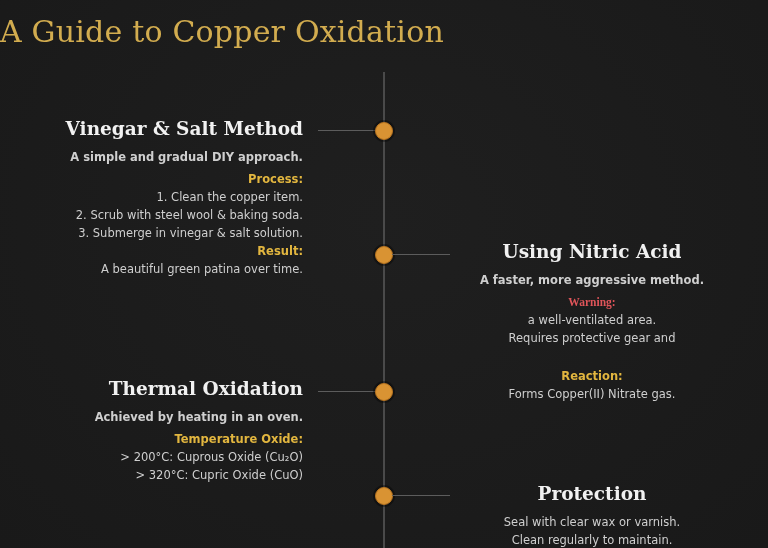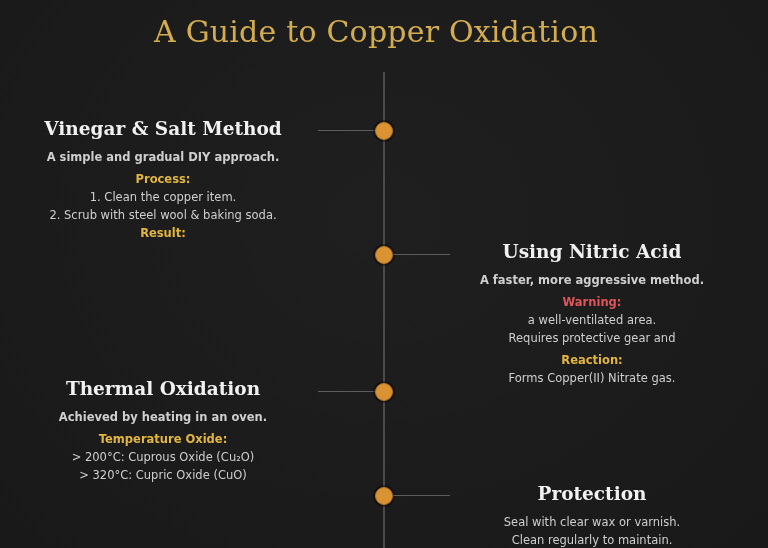--- a/index.html
+++ b/index.html
@@ -4,73 +4,75 @@
 <style>
   html, body { margin:0; padding:0; }
   body {
     width:768px; height:548px; overflow:hidden; position:relative;
     background:#1b1b1b;
     background-image: radial-gradient(ellipse at 50% 40%, #1f1f1f 0%, #191919 100%);
     font-family: "DejaVu Sans", sans-serif;
     color:#d6d6d6;
   }
   .title {
-    position:absolute; left:0; right:16px; top:14px; text-align:center;
+    position:absolute; left:0; right:16px; top:14px; 
     font-family:"DejaVu Serif", serif; font-size:30px; color:#d2ac4f;
     letter-spacing:0.2px;
   }
   .vline {
     position:absolute; left:383px; top:72px; width:2px; height:476px;
     background:#4a4a4a;
   }
   .dot {
     position:absolute; width:16px; height:16px; border-radius:50%;
     background:#d99333; border:1px solid #b87420;
     box-shadow:0 0 0 2px rgba(0,0,0,0.35);
   }
   .conn { position:absolute; height:1px; background:#5c5c5c; }
   .block { position:absolute; font-size:11.5px; line-height:18px; }
-  .block.left { text-align:center; }
+  .block.left { text-align:right; }
   .block.right { text-align:center; }
   .heading {
     font-family:"DejaVu Serif", serif; font-size:18.5px; color:#f1f1f1;
     font-weight:bold; line-height:26px; margin-bottom:6px;
   }
   .desc { color:#cfcfcf; margin-bottom:4px;font-weight:bold; }
   .label { color:#e2b63f; font-weight:bold; }
-  .label.warn { color:#e0555a; }
+  .label.warn { color:#e0555a;font-family:Liberation Serif, serif; }
   .line { color:#cfcfcf; }
 </style>
 </head>
 <body>
 
 <div class="title">A Guide to Copper Oxidation</div>
 
 <div class="vline"></div>
 
 <div class="conn" style="left:318px; top:130px; width:58px;"></div>
 <div class="dot" style="left:375px; top:122px;"></div>
 <div class="block left" style="right:465px; top:116px; width:280px;">
   <div class="heading">Vinegar &amp; Salt Method</div>
   <div class="desc">A simple and gradual DIY approach.</div>
   <div class="label">Process:</div>
   <div class="line">1. Clean the copper item.</div>
   <div class="line">2. Scrub with steel wool &amp; baking soda.</div>
+  <div class="line">3. Submerge in vinegar &amp; salt solution.</div>
   <div class="label">Result:</div>
+  <div class="line">A beautiful green patina over time.</div>
 </div>
 
 <div class="dot" style="left:375px; top:246px;"></div>
 <div class="conn" style="left:392px; top:254px; width:58px;"></div>
 <div class="block right" style="left:462px; top:239px; width:260px;">
   <div class="heading">Using Nitric Acid</div>
   <div class="desc">A faster, more aggressive method.</div>
   <div class="label warn">Warning:</div>
   <div class="line">a well-ventilated area.</div>
   <div class="line">Requires protective gear and</div>
-  <div class="label" style="margin-top:4px;">Reaction:</div>
+  <div class="label" style="margin-top:20px;">Reaction:</div>
   <div class="line">Forms Copper(II) Nitrate gas.</div>
 </div>
 
 <div class="conn" style="left:318px; top:391px; width:58px;"></div>
 <div class="dot" style="left:375px; top:383px;"></div>
 <div class="block left" style="right:465px; top:376px; width:280px;">
   <div class="heading">Thermal Oxidation</div>
   <div class="desc">Achieved by heating in an oven.</div>
   <div class="label">Temperature Oxide:</div>
   <div class="line">&gt; 200°C: Cuprous Oxide (Cu₂O)</div>

